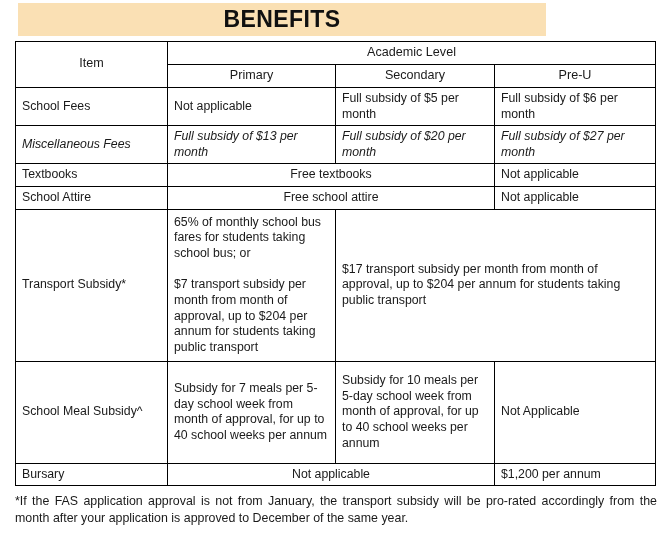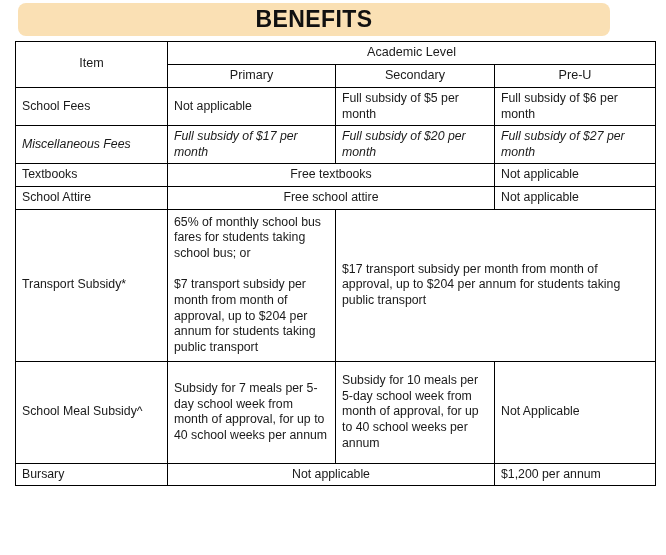--- a/index.html
+++ b/index.html
@@ -19,27 +19,26 @@
     width: 666px;
     height: 555px;
     background: #ffffff;
   }
 
   
   .banner {
     position: absolute;
     left: 18px;
     top: 3px;
-    width: 592px;
+    width: 528px;
     height: 33px;
     background: #fae0b4;
     display: flex;
     align-items: center;
     justify-content: center;
-    border-radius: 8px;
   }
   .banner-title {
     font-family: "Liberation Sans", sans-serif;
     font-size: 23px;
     font-weight: bold;
     letter-spacing: 0.4px;
     color: #101010;
     line-height: 1;
   }
 
@@ -153,21 +152,21 @@
 
         <tr style="height:38px;margin-left:44px;">
           <td class="item-cell">School Fees</td>
           <td class="val">Not applicable</td>
           <td class="val">Full subsidy of $5 per month</td>
           <td class="val">Full subsidy of $6 per month</td>
         </tr>
 
         <tr style="height:38px;font-style:italic;">
           <td class="item-cell">Miscellaneous Fees</td>
-          <td class="val">Full subsidy of $17 per month</td>
+          <td class="val">Full subsidy of $13 per month</td>
           <td class="val">Full subsidy of $20 per month</td>
           <td class="val">Full subsidy of $27 per month</td>
         </tr>
 
         <tr style="height:16px;">
           <td class="item-cell">Textbooks</td>
           <td class="center" colspan="2">Free textbooks</td>
           <td class="val-mid">Not applicable</td>
         </tr>
 
@@ -202,15 +201,16 @@
           <td class="item-cell">Bursary</td>
           <td class="center" colspan="2">Not applicable</td>
           <td class="val-mid">$1,200 per annum</td>
         </tr>
 
       </tbody>
     </table>
   </div>
 
   <div class="footnotes">
+    <div class="footnote-justified">*If the FAS application approval is not from January, the transport subsidy will be pro-rated accordingly from the month after your application is approved to December of the same year.</div>
   </div>
 
 </div>
 
 </body></html>

